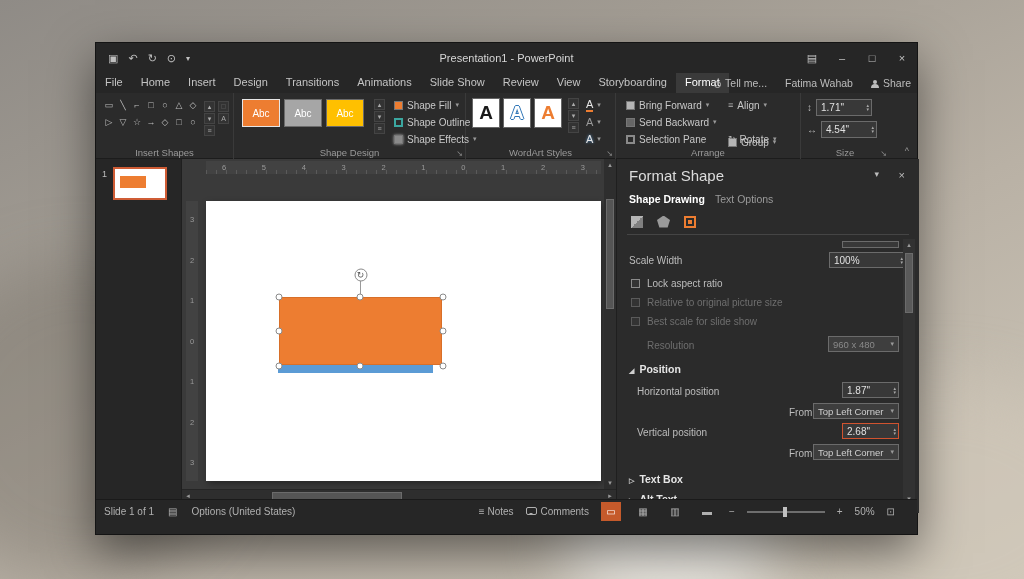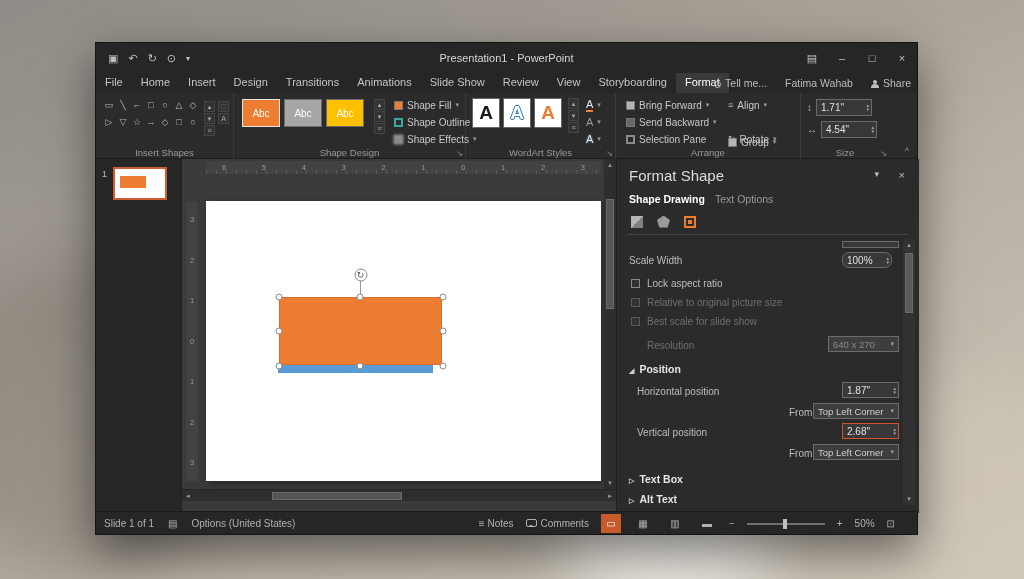--- a/index.html
+++ b/index.html
@@ -109,21 +109,21 @@
   .input.focused{border-color:var(--focus_red,#d0532f);}
   .dropdown{position:absolute;height:16px;background:#3e3e3e;border:1px solid #6b6b6b;display:flex;align-items:center;
             justify-content:space-between;font-size:9.5px;color:#cfcfcf;padding:0 4px;}
   .dropdown.dim{color:#8a8a8a;}
   .dropdown .dd{font-size:7px;color:#9a9a9a;margin-left:4px;}
   .pane-scroll{position:absolute;left:286px;top:80px;width:12px;height:266px;background:#323232;}
   .pane-scroll .thumb{position:absolute;left:2px;top:14px;width:8px;height:60px;background:#5a5a5a;}
   .pane-scroll .ar{position:absolute;left:0;width:12px;height:12px;font-size:7px;color:#9a9a9a;text-align:center;line-height:12px;}
 
   
-  .statusbar{position:absolute;left:0;bottom:0;right:0;height:23px;background:#262626;border-top:1px solid #1a1a1a;
+  .statusbar{position:absolute;left:0;bottom:0;right:0;height:35px;background:#262626;border-top:1px solid #1a1a1a;
              font-size:10px;color:#b0b0b0;}
   .sb-left{position:absolute;left:8px;top:0;height:23px;display:flex;align-items:center;gap:14px;}
   .sb-right{position:absolute;right:22px;top:0;height:23px;display:flex;align-items:center;gap:12px;}
   .viewbtn{width:20px;height:19px;display:flex;align-items:center;justify-content:center;font-size:10px;}
   .viewbtn.active{background:#c55a2b;color:#fff;}
   .zoom-track{position:relative;width:78px;height:2px;background:#6e6e6e;}
   .zoom-thumb{position:absolute;left:36px;top:-4px;width:4px;height:10px;background:#c0c0c0;}
   .bubble-icon{display:inline-block;width:11px;height:8px;border:1px solid #b0b0b0;border-radius:2px;position:relative;margin-right:4px;}
   .bubble-icon::after{content:"";position:absolute;left:2px;bottom:-3px;border:2px solid transparent;border-top-color:#b0b0b0;}
 </style>
@@ -391,40 +391,40 @@
 
       <div class="pane-icons">
         <span class="fill-line-icon"></span>
         <span class="effects-icon"></span>
         <span class="sizeprops-icon"></span>
       </div>
 
       <div class="input" style="left:225px;top:82px;width:57px;height:7px;"></div>
 
       <span class="p-label" style="left:12px;top:96px;">Scale Width</span>
-      <div class="input" style="left:225px;top:93px;width:50px;border-radius:7px;">
+      <div class="input" style="left:212px;top:93px;width:77px;">
         <span>100%</span>
         <span class="spin">
             <span>▴</span>
             <span>▾</span>
           </span>
       </div>
 
       <span class="checkbox" style="left:14px;top:120px;"></span>
       <span class="p-label" style="left:30px;top:119px;">Lock aspect ratio</span>
 
       <span class="checkbox dim" style="left:14px;top:139px;"></span>
       <span class="p-label dim" style="left:30px;top:138px;">Relative to original picture size</span>
 
       <span class="checkbox dim" style="left:14px;top:158px;"></span>
       <span class="p-label dim" style="left:30px;top:157px;">Best scale for slide show</span>
 
       <span class="p-label dim" style="left:30px;top:181px;">Resolution</span>
       <div class="dropdown dim" style="left:211px;top:177px;width:71px;">
-        <span>640 x 270</span>
+        <span>960 x 480</span>
         <span class="dd">▾</span>
       </div>
 
       <div class="p-section" style="left:12px;top:204px;">
         <span class="tri">◢</span><span>Position</span>
       </div>
 
       <span class="p-label" style="left:20px;top:227px;">Horizontal position</span>
       <div class="input" style="left:225px;top:223px;width:57px;">
         <span>1.87"</span>

